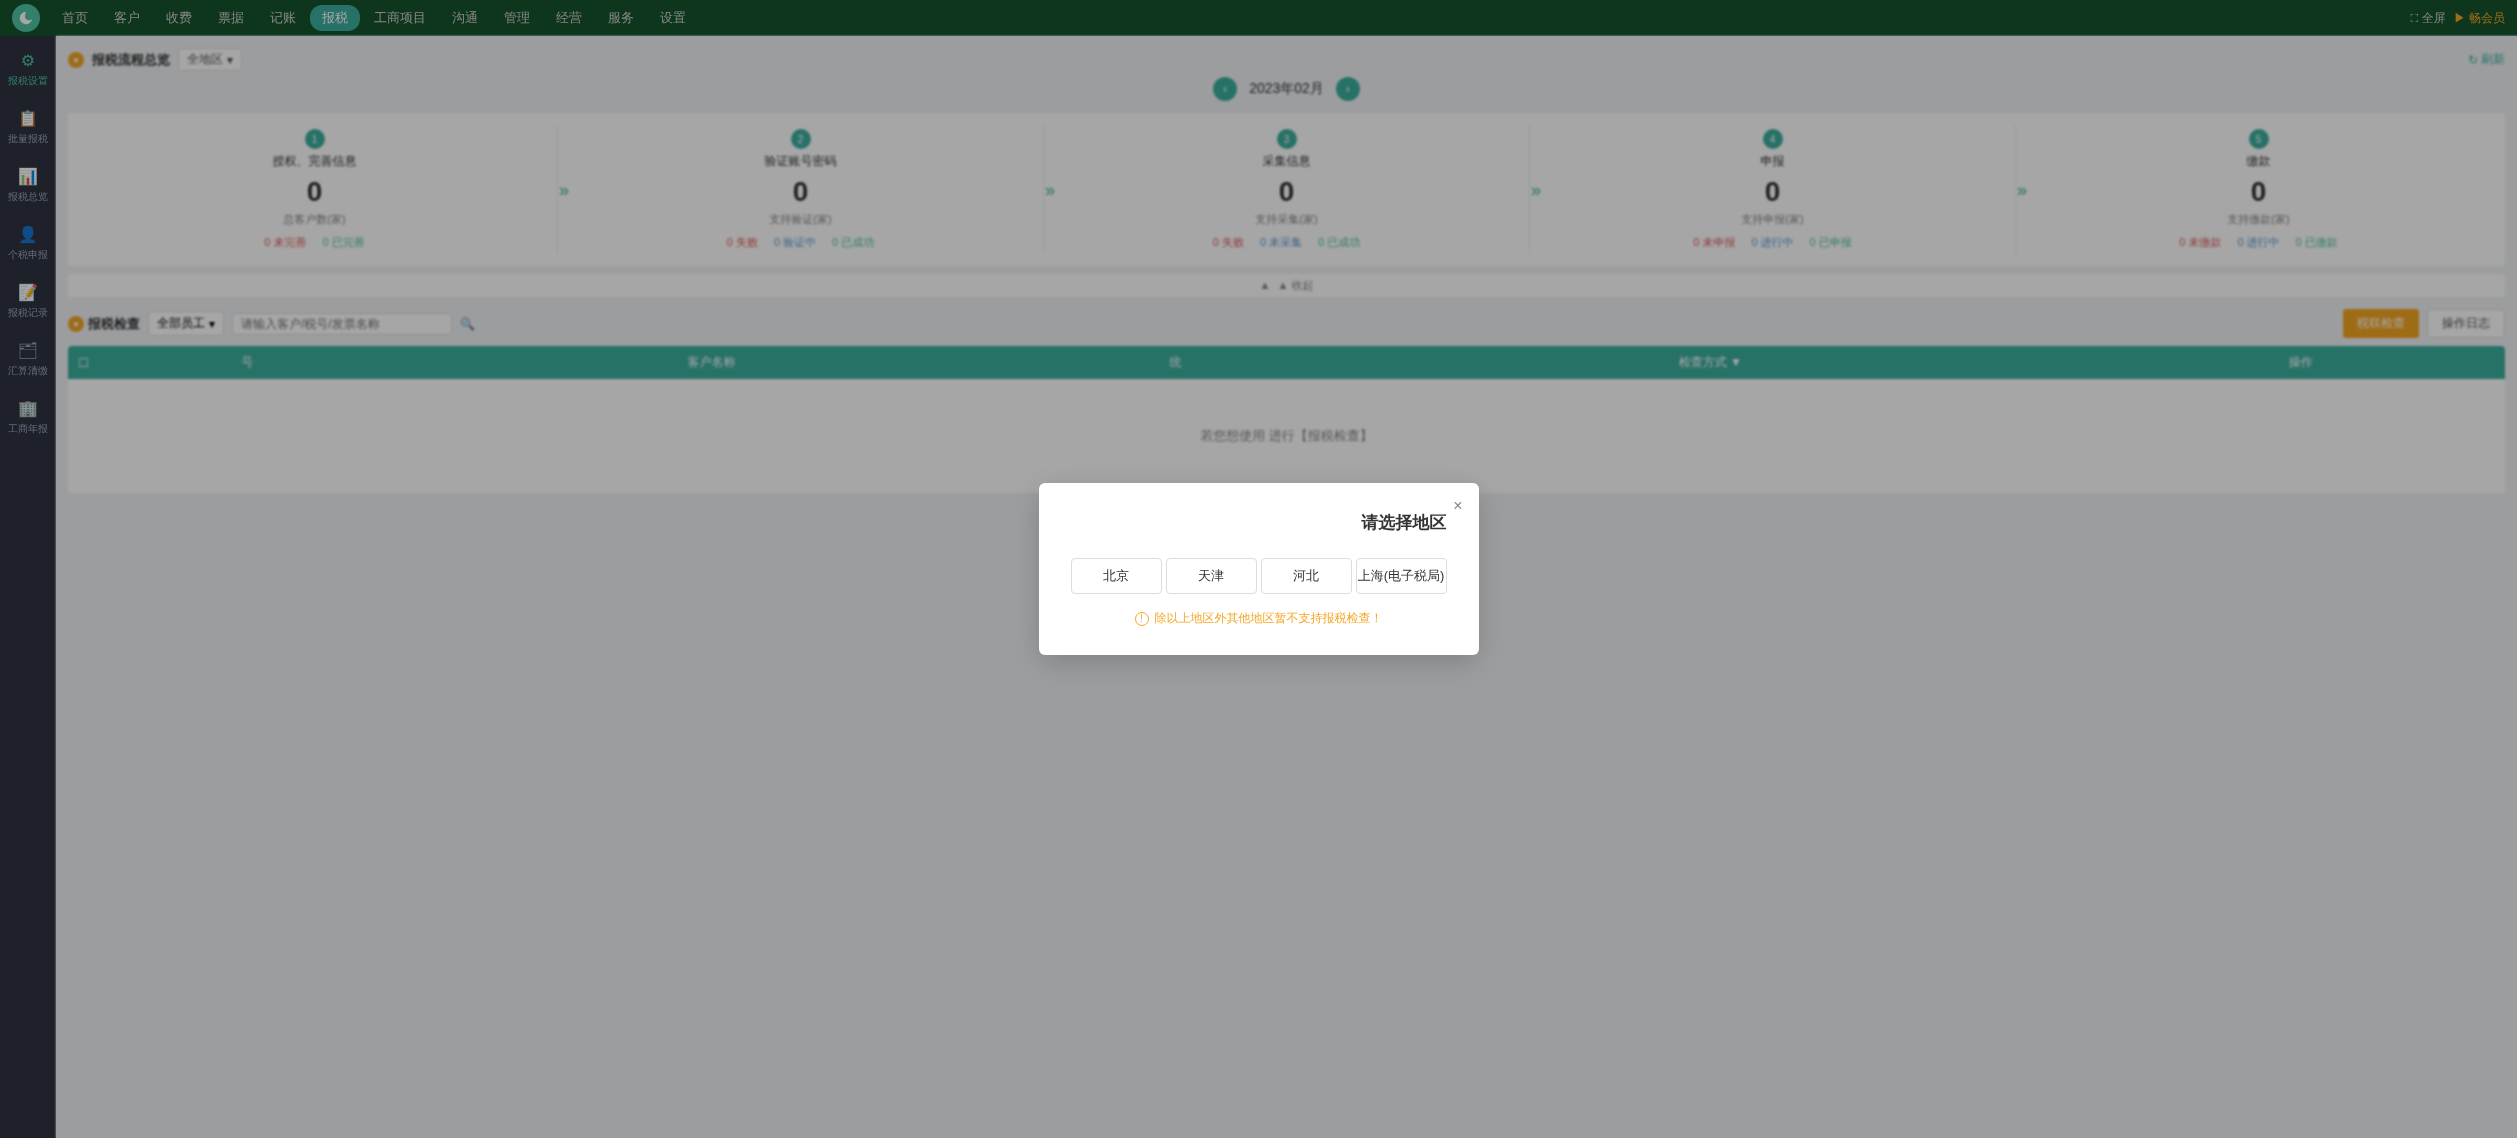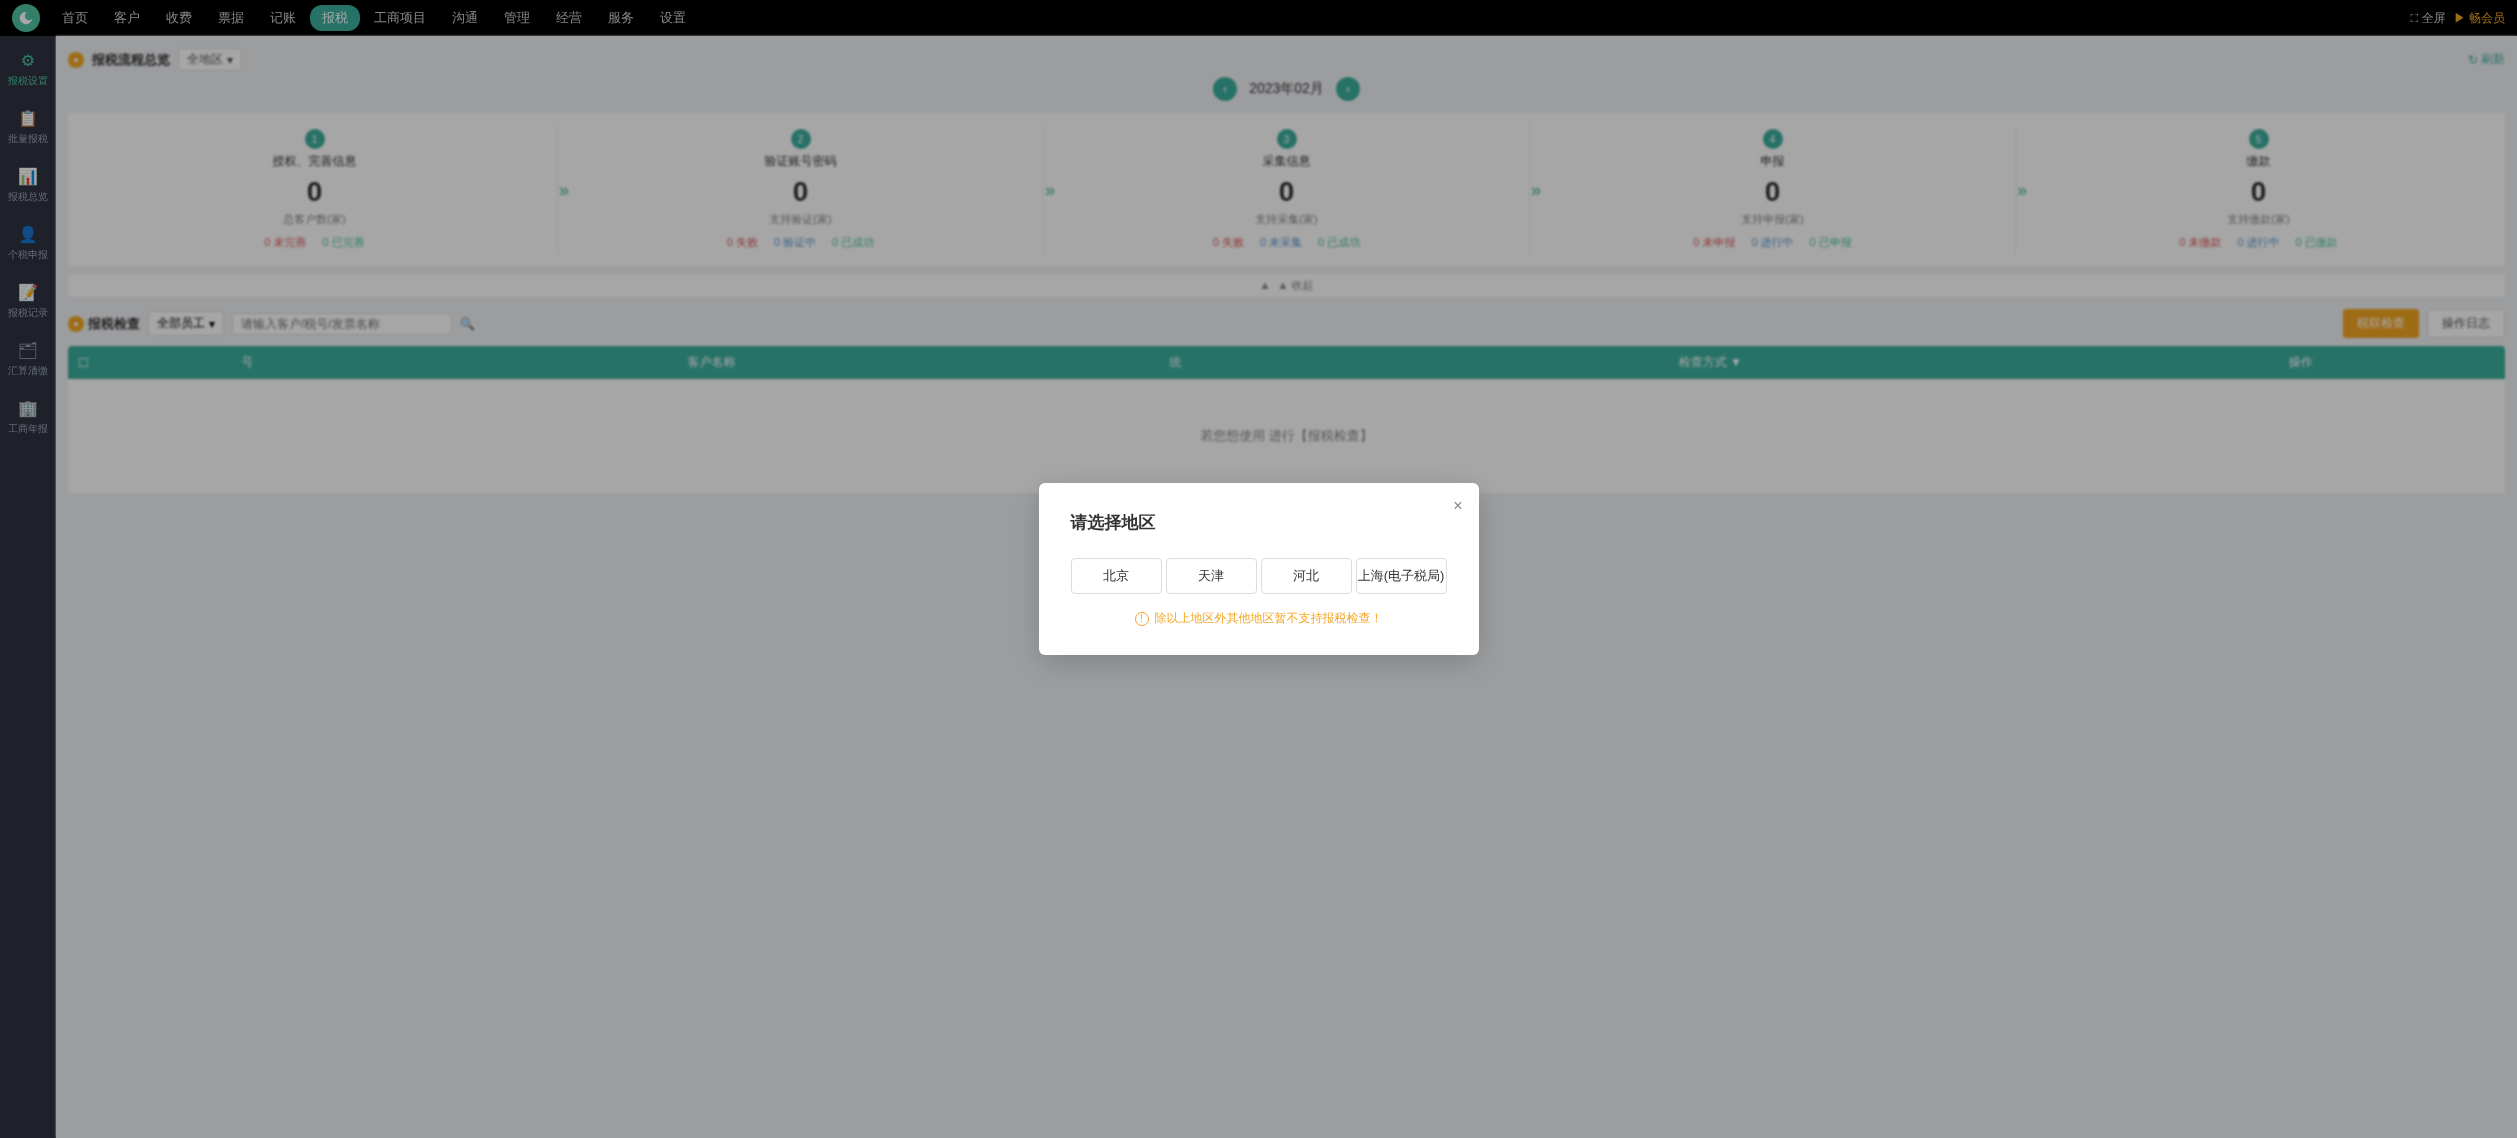--- a/index.html
+++ b/index.html
@@ -1,21 +1,21 @@
 <!DOCTYPE html>
 <html><head>
   <meta charset="utf-8">
   <style>
     * { box-sizing: border-box; margin: 0; padding: 0; }
     body { font-family: "Microsoft YaHei", "PingFang SC", sans-serif; font-size: 12px; background: #f0f2f5; }
 
     
     .top-nav {
       height: 36px;
-      background: #000000;
+      background: #14532d;
       display: flex;
       align-items: center;
       padding: 0 12px;
       gap: 2px;
       position: relative;
     }
     .top-nav-logo {
       width: 28px; height: 28px;
       border-radius: 50%;
       background: #4fc3a1;
@@ -288,21 +288,21 @@
     }
     .modal {
       background: #fff;
       border-radius: 6px;
       width: 440px;
       padding: 28px 32px 28px 32px;
       position: relative;
       box-shadow: 0 8px 32px rgba(0,0,0,0.18);
     }
     .modal-title {
-      text-align: left;
+      text-align: right;
       font-size: 17px;
       color: #333;
       font-weight: bold;
       margin-bottom: 24px;
     }
     .modal-close {
       position: absolute;
       top: 14px; right: 16px;
       cursor: pointer;
       color: #888;

